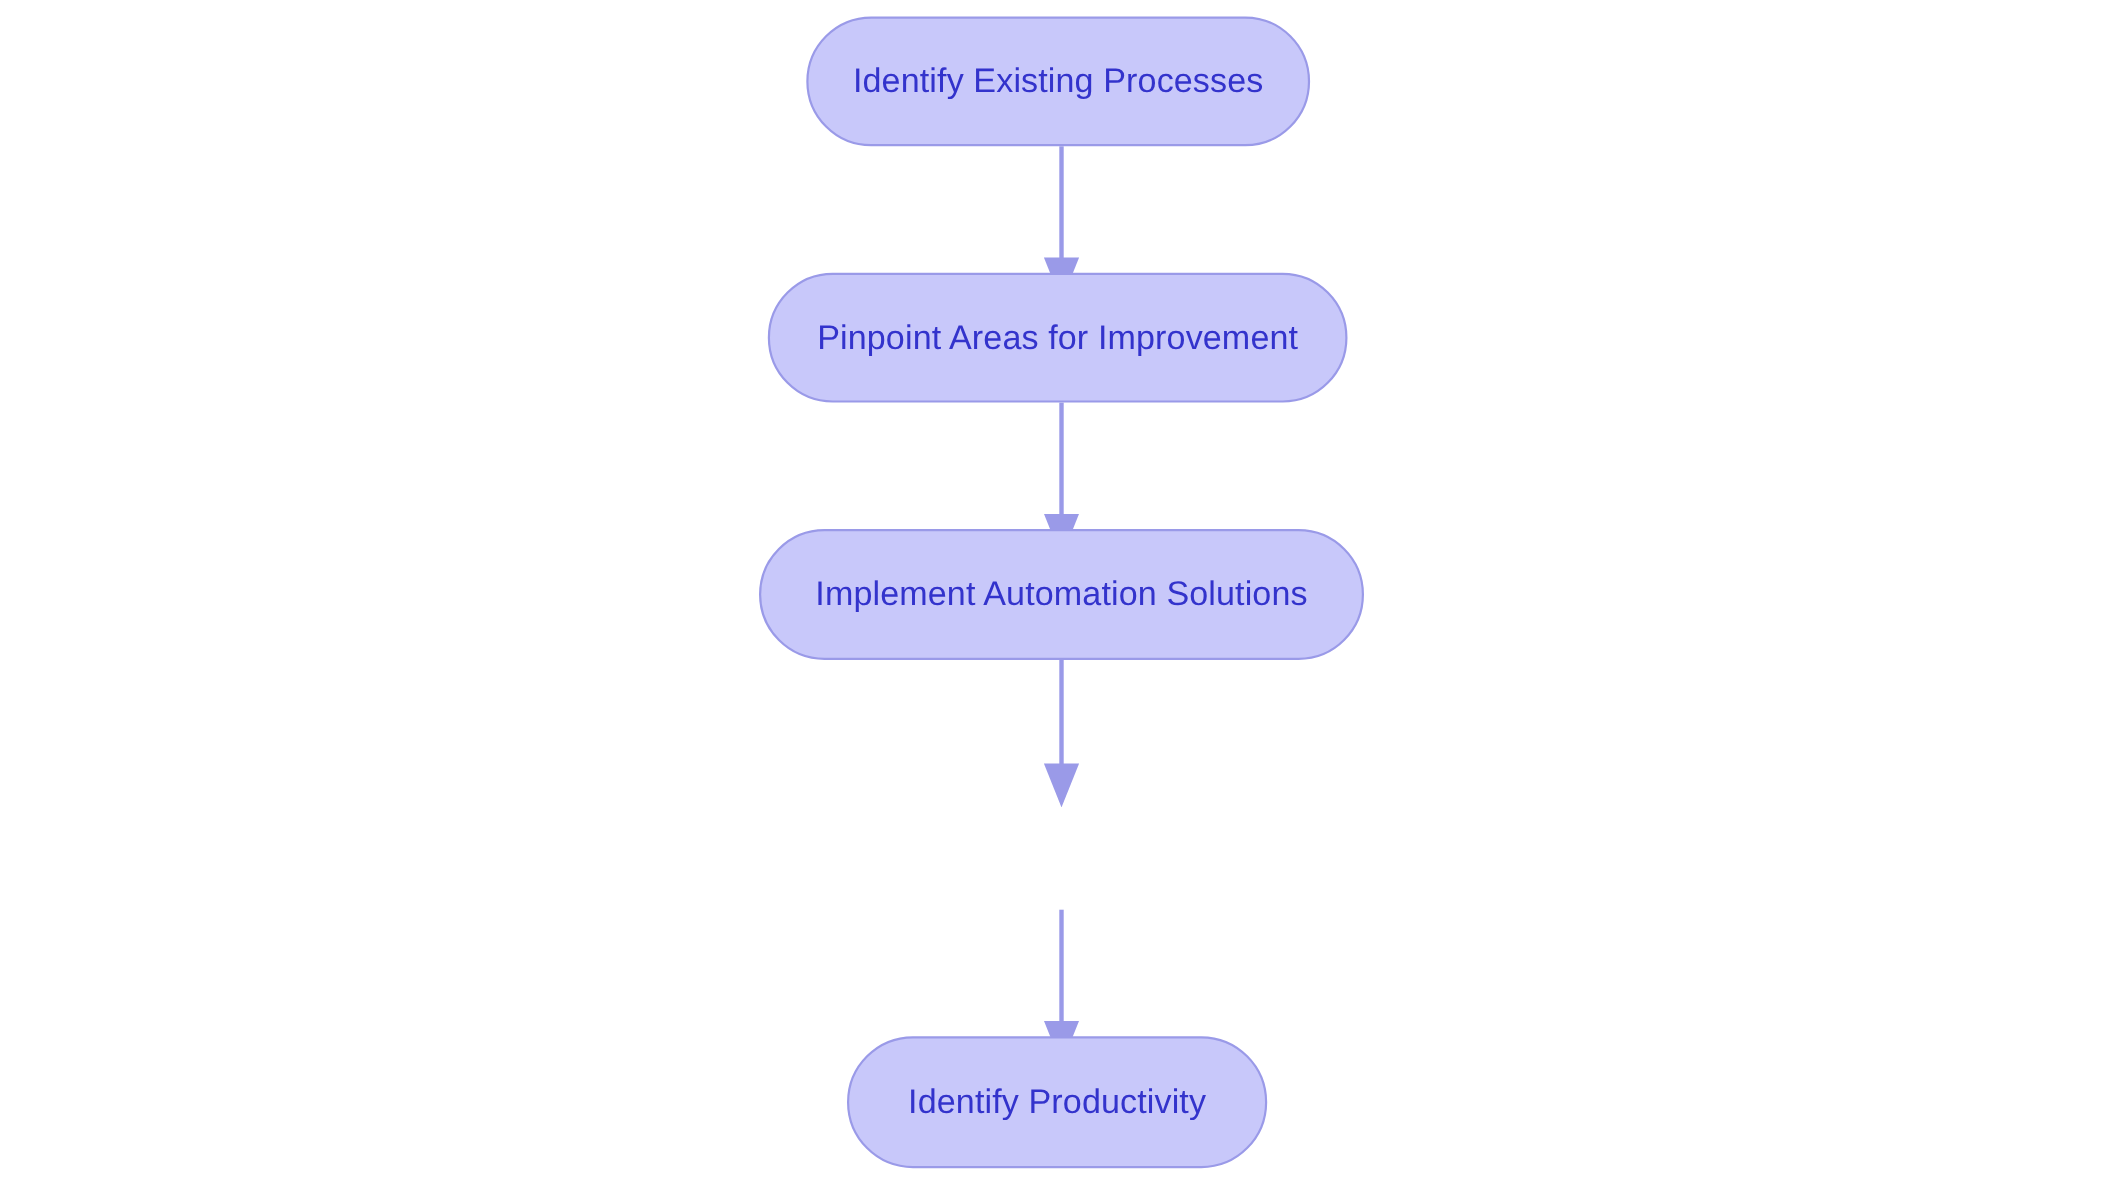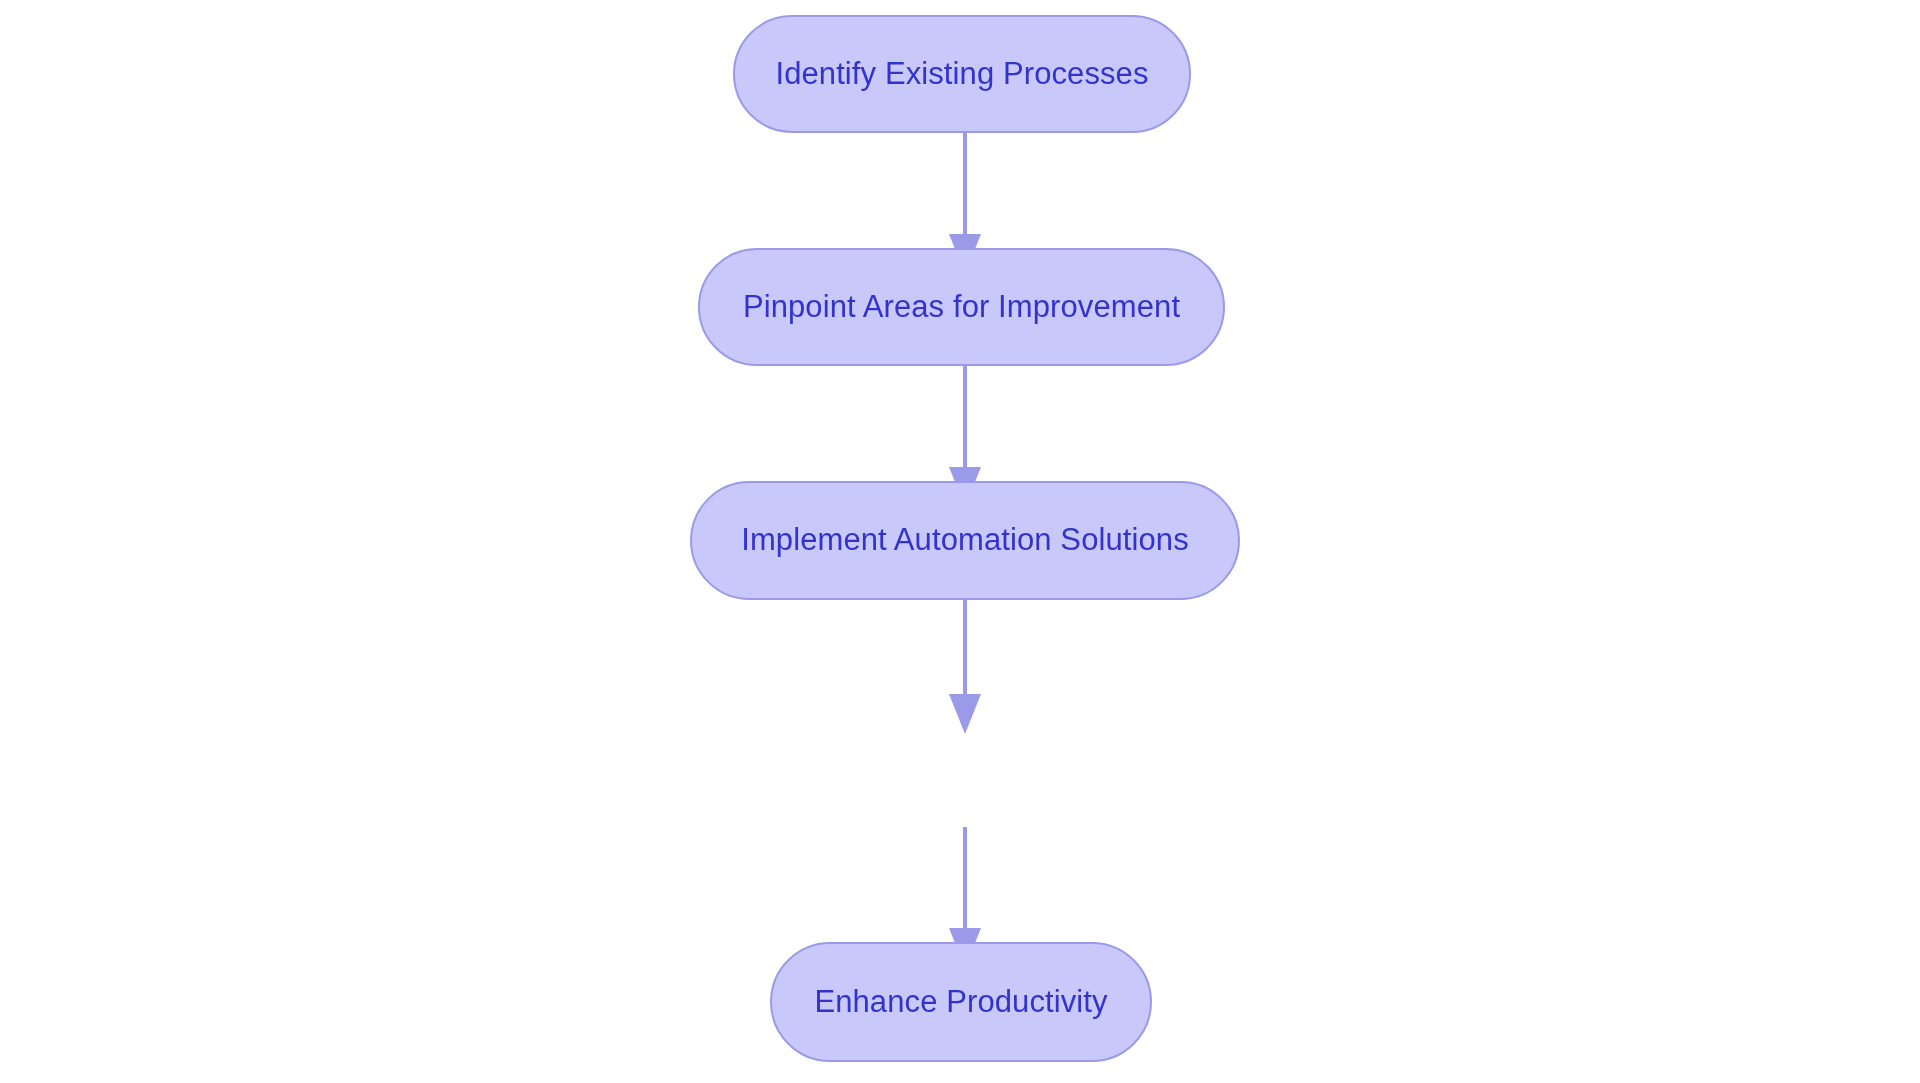--- a/index.html
+++ b/index.html
@@ -83,16 +83,16 @@
   <div class="flow-node" id="node-2">
     <span class="flow-node-label">Implement Automation Solutions</span>
   </div>
 
   <div class="flow-node" id="node-1">
     <span class="flow-node-label">Pinpoint Areas for Improvement</span>
   </div>
 
 
   <div class="flow-node" id="node-4">
-    <span class="flow-node-label">Enhance Productivity</span>
+    <span class="flow-node-label">Identify Productivity</span>
   </div>
 
 </div>
 
 </body></html>

